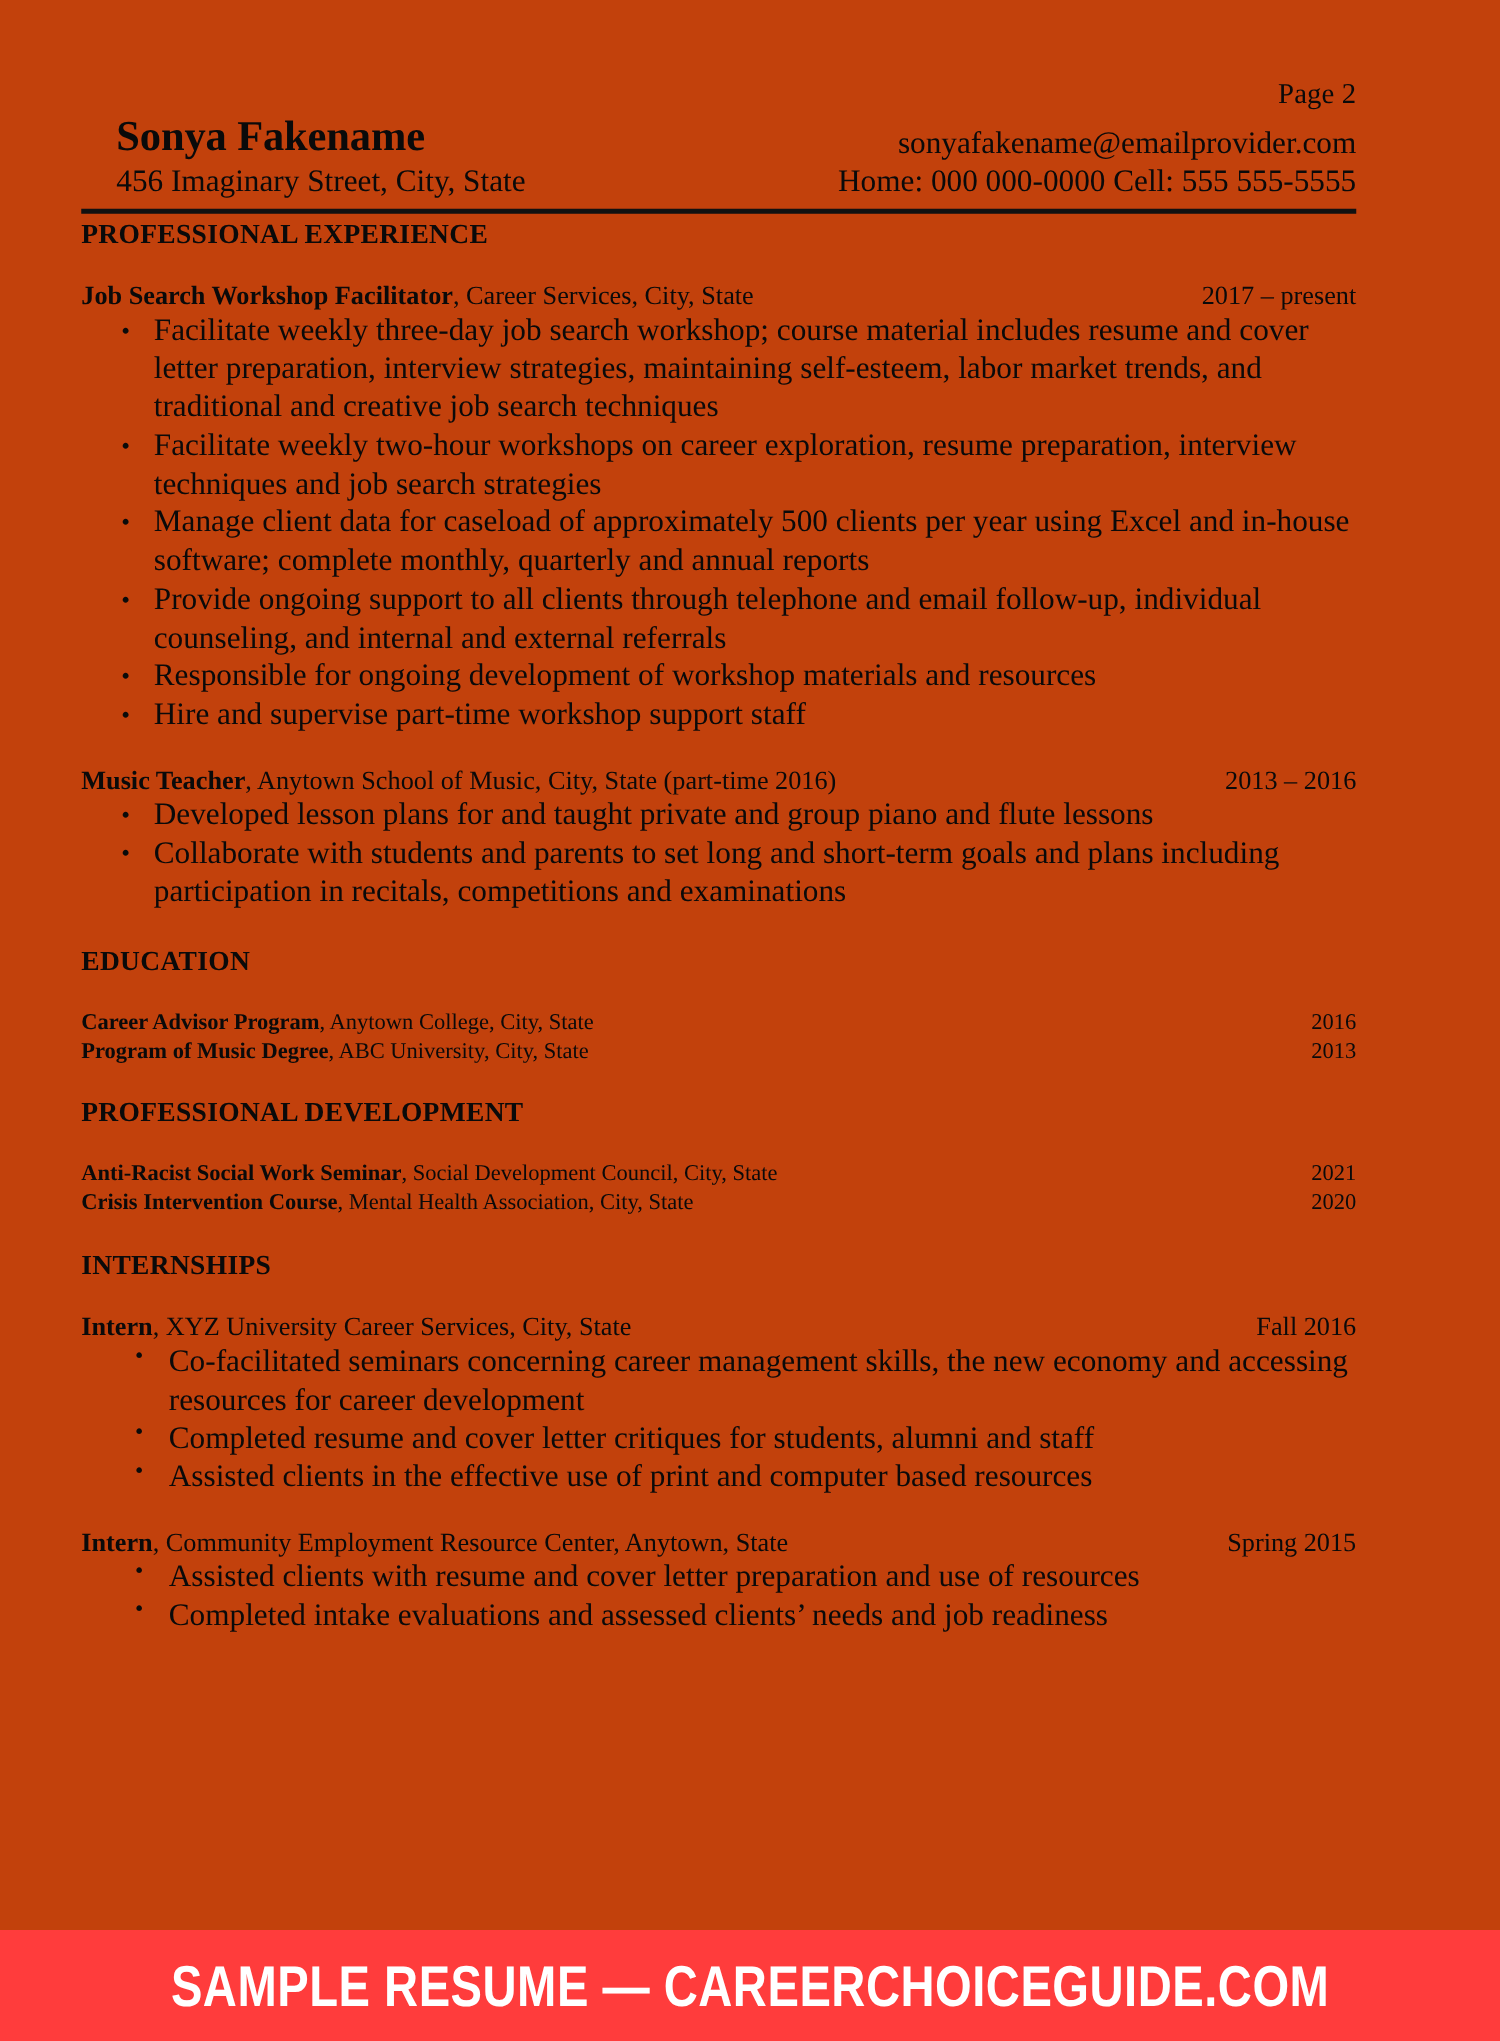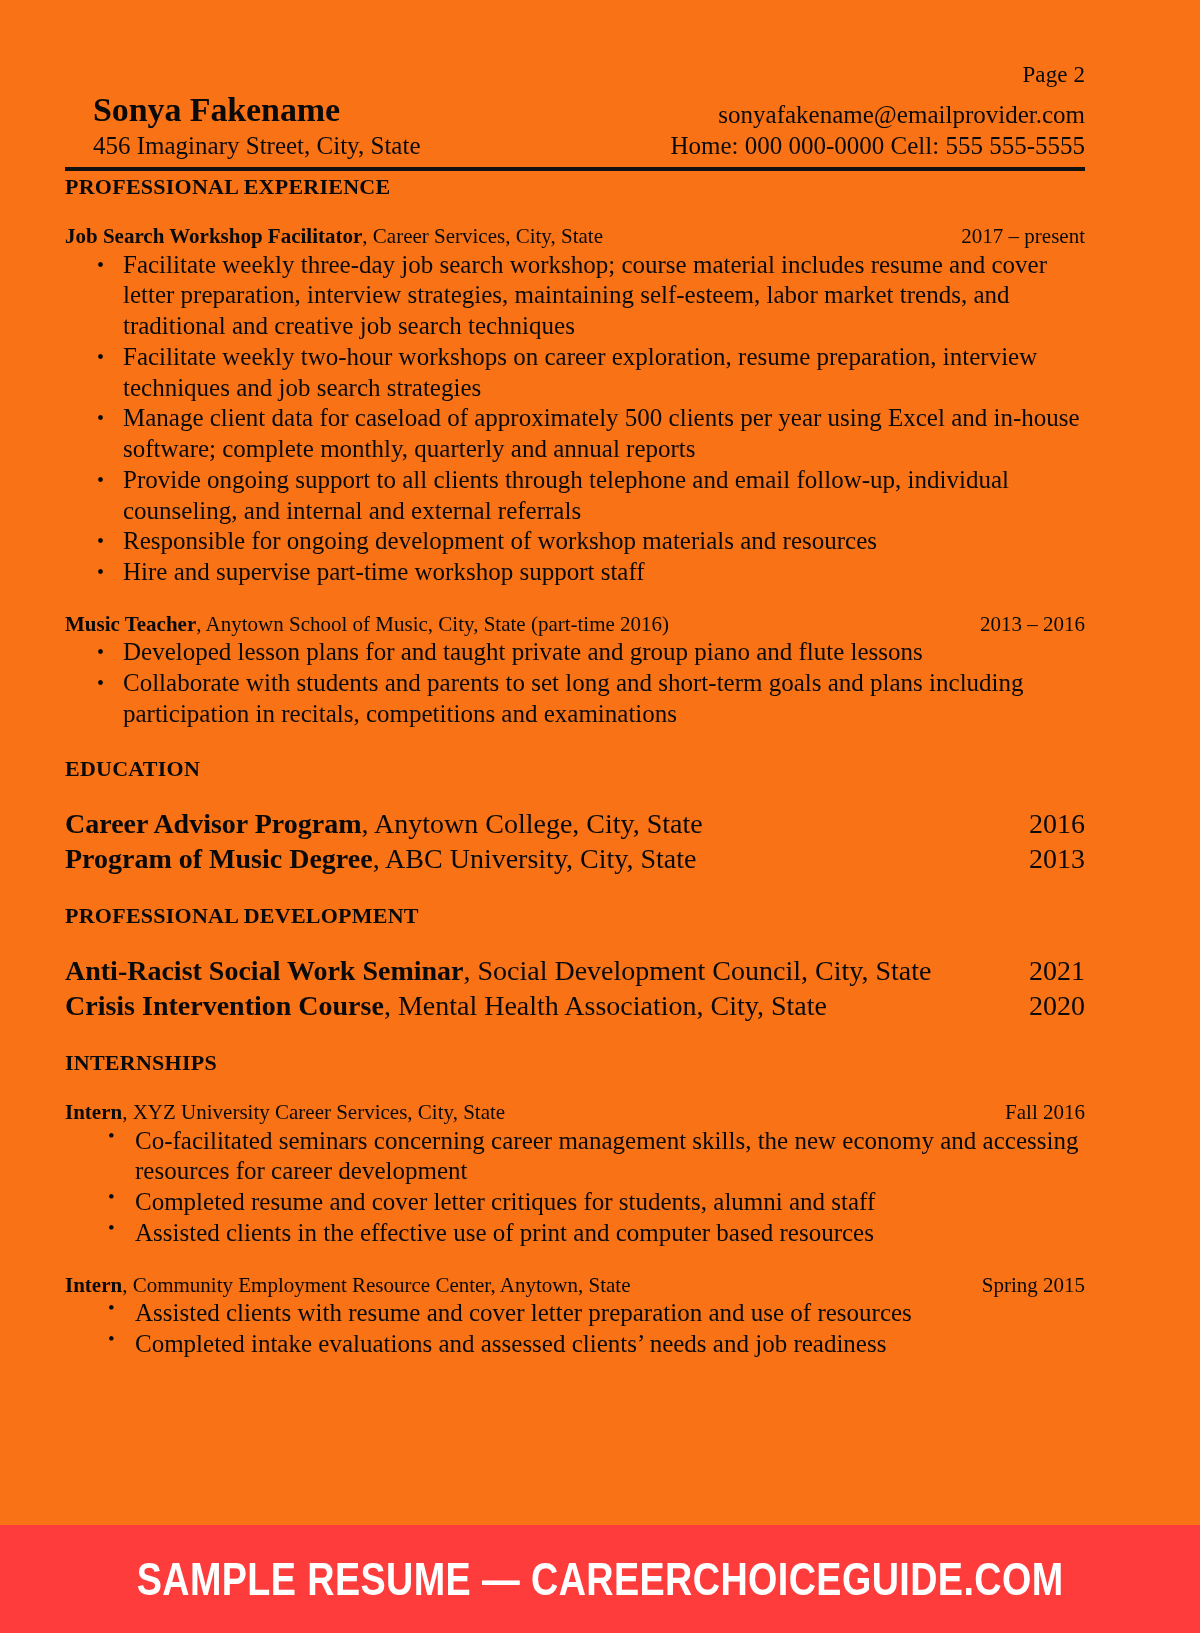--- a/index.html
+++ b/index.html
@@ -4,21 +4,21 @@
 <style>
   html, body {
     margin: 0;
     padding: 0;
     background: #ffffff;
   }
   .page {
     position: relative;
     width: 1200px;
     height: 1633px;
-    background: #f97316;
+    background: #c2410c;
     font-family: "Liberation Serif", "DejaVu Serif", serif;
     color: #0a0a0a;
     box-sizing: border-box;
     overflow: hidden;
   }
 
   
   .header {
     position: absolute;
     left: 65px;
@@ -137,34 +137,34 @@
   ul.bullets.raised-bullet li .marker {
     left: 43px;
     font-size: 19px;
     line-height: 1.1;
   }
 
   .edu-line {
     display: flex;
     justify-content: space-between;
     align-items: baseline;
-    font-size: 28px;
+    font-size: 18px;
     line-height: 1.27;
     white-space: nowrap;
   }
 
   .group { margin-top: 24px; }
 
   
   .footer-banner {
     position: absolute;
     left: 0;
     right: 0;
     bottom: 0;
-    height: 108px;
+    height: 89px;
     background: #ff3c3c;
     display: flex;
     align-items: center;
     justify-content: center;
   }
   .footer-banner-text {
     color: #ffffff;
     font-family: "Liberation Sans Narrow", "Liberation Sans", sans-serif;
     font-weight: bold;
     font-size: 46px;

